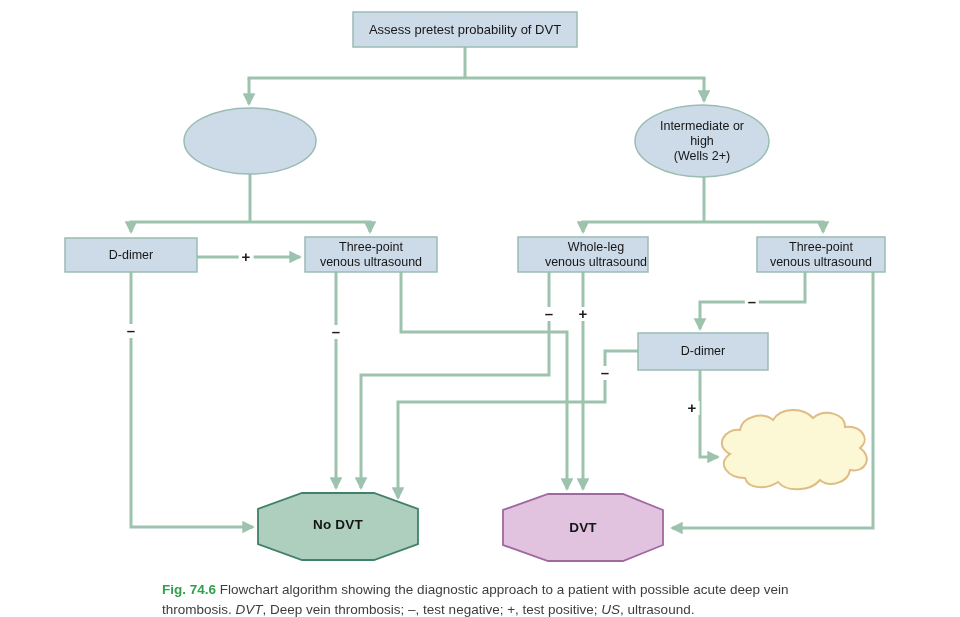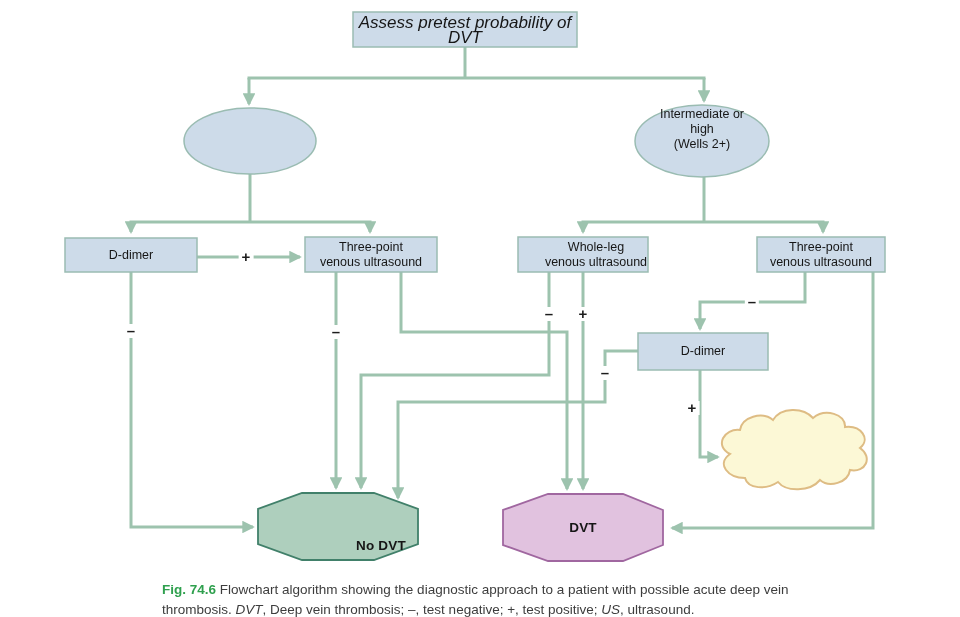--- a/index.html
+++ b/index.html
@@ -17,21 +17,21 @@
     display: flex;
     align-items: center;
     justify-content: center;
     text-align: center;
     white-space: pre-line;
     font-size: 12.5px;
     line-height: 15px;
     color: #161616;
     pointer-events: none;
   }
-  .nlabel.big { font-size: 17px; font-style: italic; }
+  .nlabel.big { font-size: 13px; }
   .nlabel.bold { font-weight: 700; font-size: 13.5px; letter-spacing: 0.2px; }
   .elabel {
     position: absolute;
     transform: translate(-50%, -50%);
     background: #ffffff;
     padding: 0 3px;
     font-weight: 700;
     font-size: 15px;
     line-height: 14px;
     color: #1c1c1c;
@@ -105,32 +105,32 @@
            C 825 408 846 414 845 427
            C 861 425 871 439 860 448
            C 873 457 866 473 850 470
            C 848 483 829 488 820 480
            C 810 492 786 492 778 482
            C 766 490 748 489 745 478 Z"></path>
     </g>
   </svg>
 
   <div class="nlabel big" style="left:353px; top:12px; width:224px; height:35px;">Assess pretest probability of DVT</div>
-  <div class="nlabel" style="left:636px; top:94px; width:132px; height:70px;">Intermediate or
+  <div class="nlabel" style="left:636px; top:106px; width:132px; height:70px;">Intermediate or
 high
 (Wells 2+)</div>
   <div class="nlabel" style="left:65px; top:238px; width:132px; height:34px;">D-dimer</div>
   <div class="nlabel" style="left:305px; top:237px; width:132px; height:35px;">Three-point
 venous ultrasound</div>
   <div class="nlabel" style="left:518px; top:237px; width:156px; height:35px;">Whole-leg
 venous ultrasound</div>
   <div class="nlabel" style="left:757px; top:237px; width:128px; height:35px;">Three-point
 venous ultrasound</div>
   <div class="nlabel" style="left:638px; top:333px; width:130px; height:37px;">D-dimer</div>
-  <div class="nlabel bold" style="left:258px; top:514px; width:160px; height:63px;padding-left:43px;">No DVT</div>
+  <div class="nlabel bold" style="left:258px; top:493px; width:160px; height:63px;">No DVT</div>
   <div class="nlabel bold" style="left:503px; top:494px; width:160px; height:67px;">DVT</div>
 
   <span class="elabel" style="left:246px; top:257px;">+</span>
   <span class="elabel" style="left:131px; top:331px;">–</span>
   <span class="elabel" style="left:336px; top:332px;">–</span>
   <span class="elabel" style="left:549px; top:314px;">–</span>
   <span class="elabel" style="left:583px; top:314px;">+</span>
   <span class="elabel" style="left:752px; top:302px;">–</span>
   <span class="elabel" style="left:605px; top:373px;">–</span>
   <span class="elabel" style="left:692px; top:408px;">+</span>

